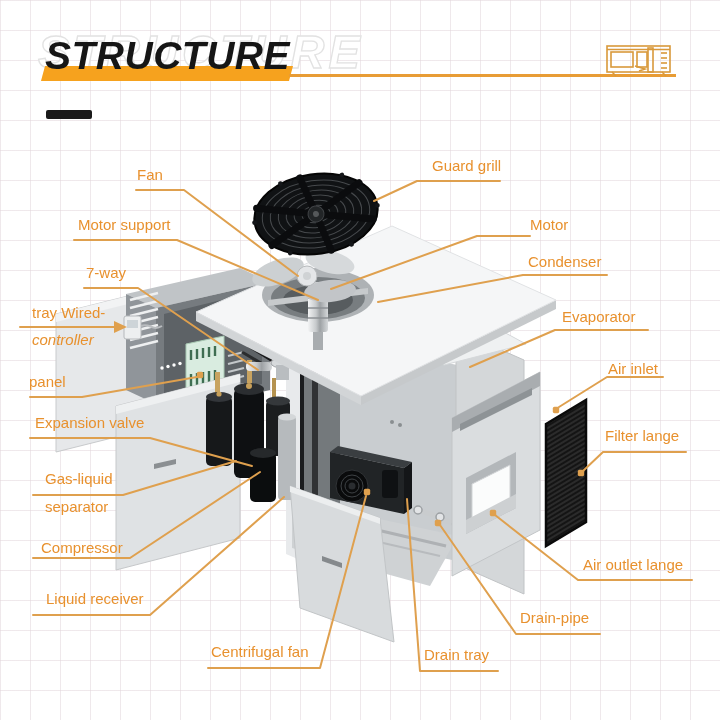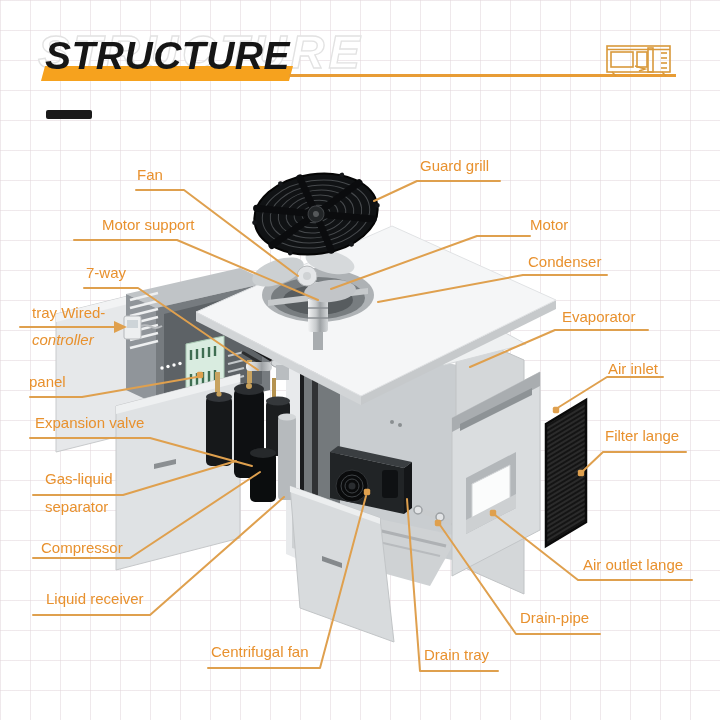--- a/index.html
+++ b/index.html
@@ -297,32 +297,32 @@
       <rect x="577.8" y="469.8" width="6.4" height="6.4" rx="1.6" fill="#DFA04E"></rect>
       <polyline points="692,580 578,580 495,515" fill="none" stroke="#DFA04E" stroke-width="2" stroke-linejoin="round" stroke-linecap="round"></polyline>
       <rect x="489.8" y="509.8" width="6.4" height="6.4" rx="1.6" fill="#DFA04E"></rect>
       <polyline points="600,634 516,634 440,525" fill="none" stroke="#DFA04E" stroke-width="2" stroke-linejoin="round" stroke-linecap="round"></polyline>
       <rect x="434.8" y="519.8" width="6.4" height="6.4" rx="1.6" fill="#DFA04E"></rect>
       <polyline points="498,671 420,671 407,499" fill="none" stroke="#DFA04E" stroke-width="2" stroke-linejoin="round" stroke-linecap="round"></polyline>
     </svg>
 
   <div class="abs" id="labels-layer">
       <div class="dlabel" style="left: 137px; top: 166px; color: rgb(232, 145, 46);">Fan</div>
-      <div class="dlabel" style="left: 78px; top: 216px; color: rgb(232, 145, 46); margin-left: 24px;">Motor support</div>
+      <div class="dlabel" style="left: 78px; top: 216px; color: rgb(232, 145, 46);">Motor support</div>
       <div class="dlabel" style="left: 86px; top: 264px; color: rgb(232, 145, 46);">7-way</div>
       <div class="dlabel" style="left: 32px; top: 304px; color: rgb(232, 145, 46);">tray Wired-</div>
       <div class="dlabel" style="left: 32px; top: 331px; color: rgb(232, 145, 46); font-style: italic;">controller</div>
       <div class="dlabel" style="left: 29px; top: 373px; color: rgb(232, 145, 46); text-align: center;">panel</div>
       <div class="dlabel" style="left: 35px; top: 414px; color: rgb(232, 145, 46);">Expansion valve</div>
       <div class="dlabel" style="left: 45px; top: 470px; color: rgb(232, 145, 46);">Gas-liquid</div>
       <div class="dlabel" style="left: 45px; top: 498px; color: rgb(232, 145, 46);">separator</div>
       <div class="dlabel" style="left: 41px; top: 539px; color: rgb(232, 145, 46);">Compressor</div>
       <div class="dlabel" style="left: 46px; top: 590px; color: rgb(232, 145, 46);">Liquid receiver</div>
       <div class="dlabel" style="left: 211px; top: 643px; color: rgb(232, 145, 46);">Centrifugal fan</div>
-      <div class="dlabel" style="left: 420px; top: 157px; color: rgb(232, 145, 46);">Guard grill</div>
+      <div class="dlabel" style="left: 432px; top: 157px; color: rgb(232, 145, 46);">Guard grill</div>
       <div class="dlabel" style="left: 482px; top: 216px; color: rgb(232, 145, 46); margin-left: 48px;">Motor</div>
       <div class="dlabel" style="left: 528px; top: 253px; color: rgb(232, 145, 46);">Condenser</div>
       <div class="dlabel" style="left: 562px; top: 308px; color: rgb(232, 145, 46);">Evaporator</div>
       <div class="dlabel" style="left: 608px; top: 360px; color: rgb(232, 145, 46);">Air inlet</div>
       <div class="dlabel" style="left: 605px; top: 427px; color: rgb(232, 145, 46);">Filter lange</div>
       <div class="dlabel" style="left: 583px; top: 556px; color: rgb(232, 145, 46);">Air outlet lange</div>
       <div class="dlabel" style="left: 520px; top: 609px; color: rgb(232, 145, 46);">Drain-pipe</div>
       <div class="dlabel" style="left: 424px; top: 646px; color: rgb(232, 145, 46);">Drain tray</div>
     </div>
 

